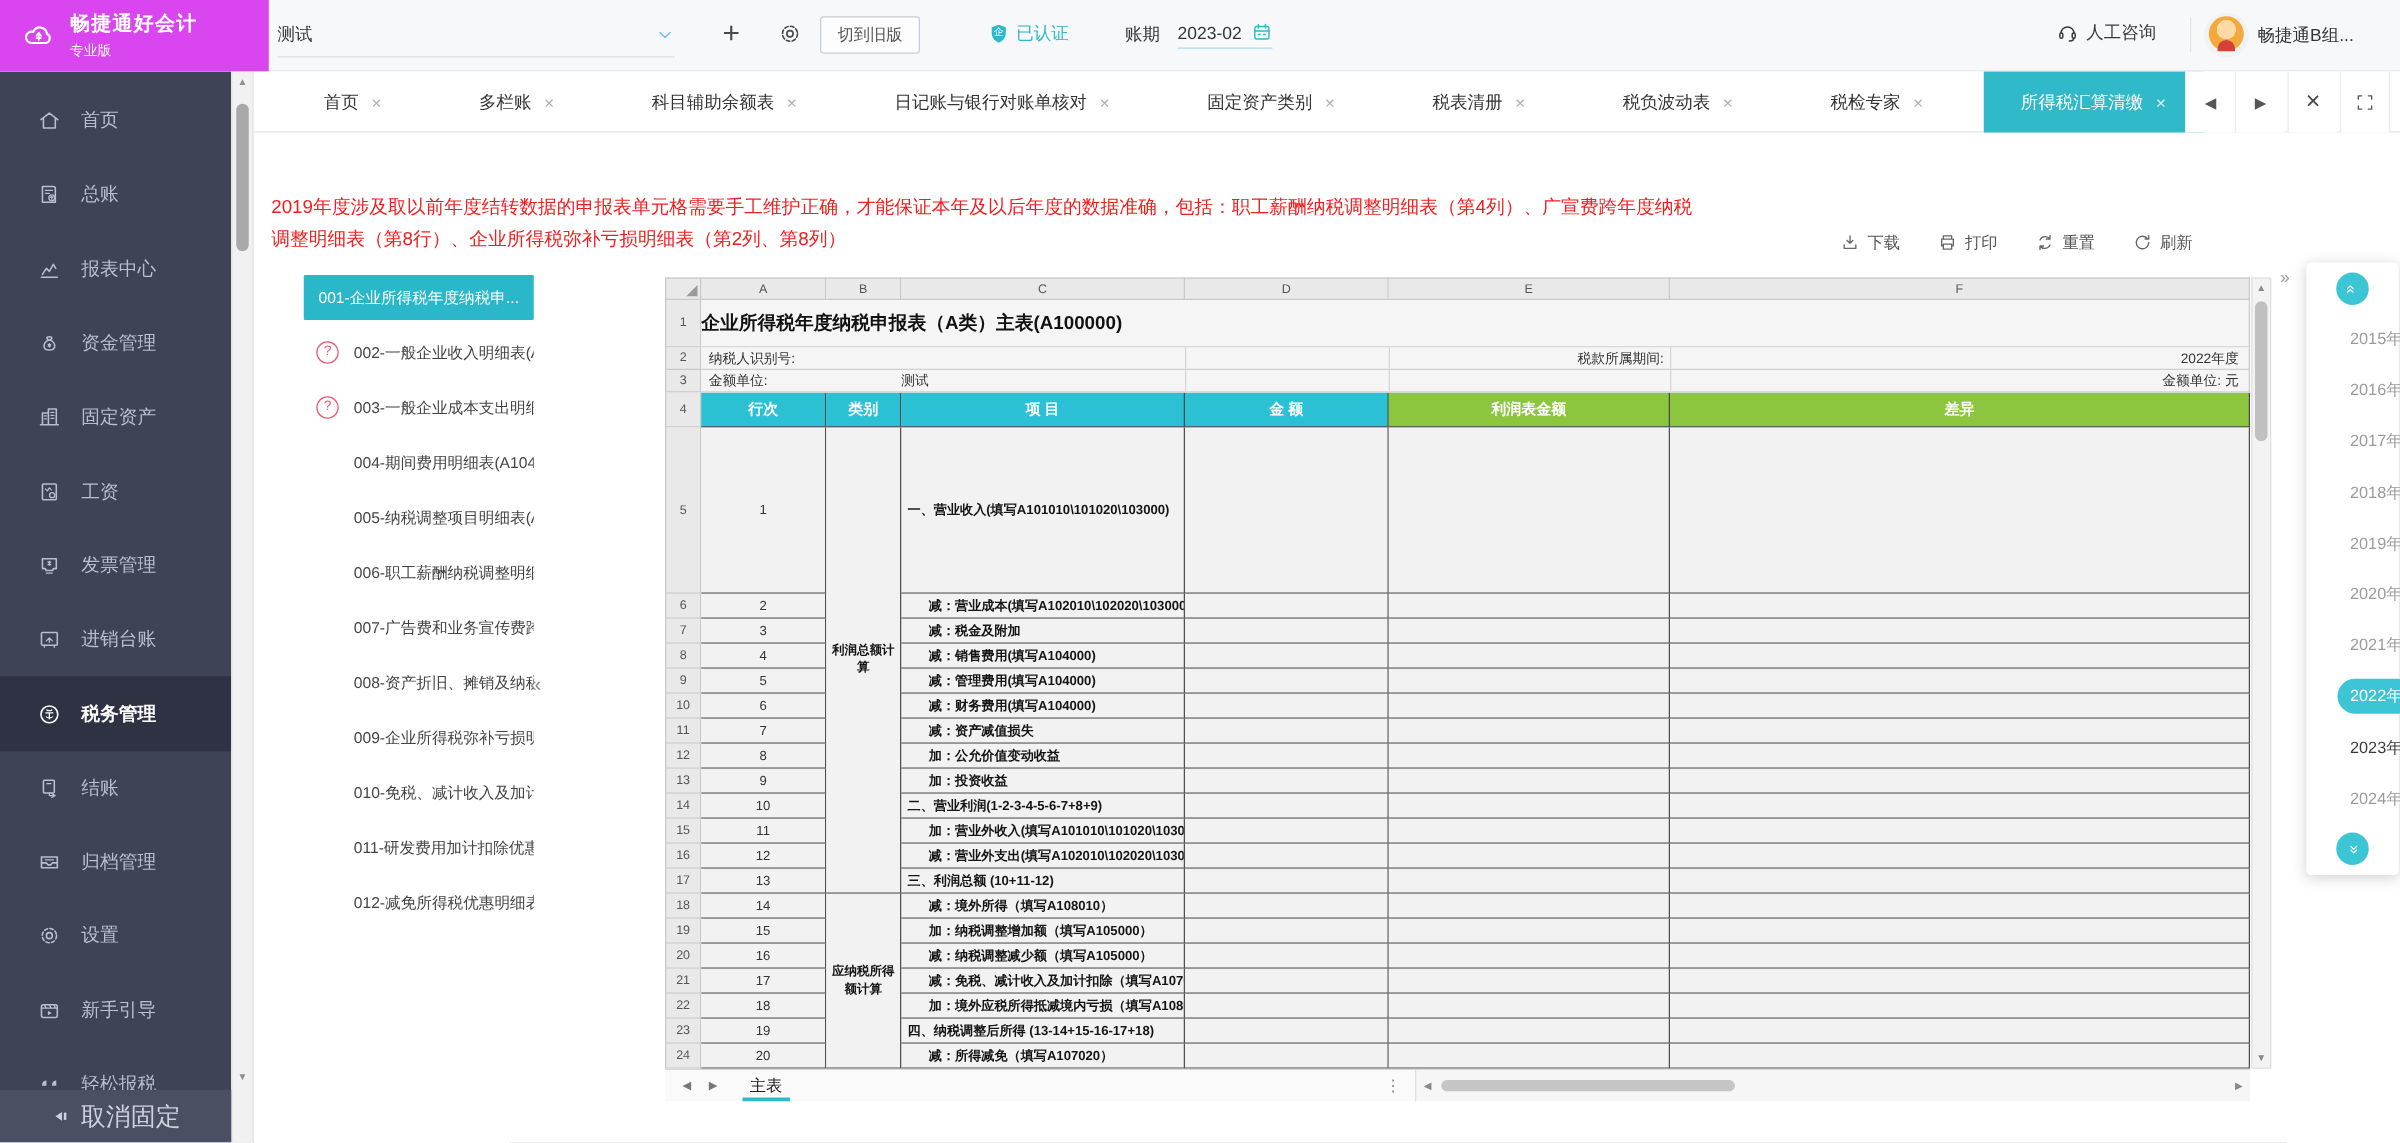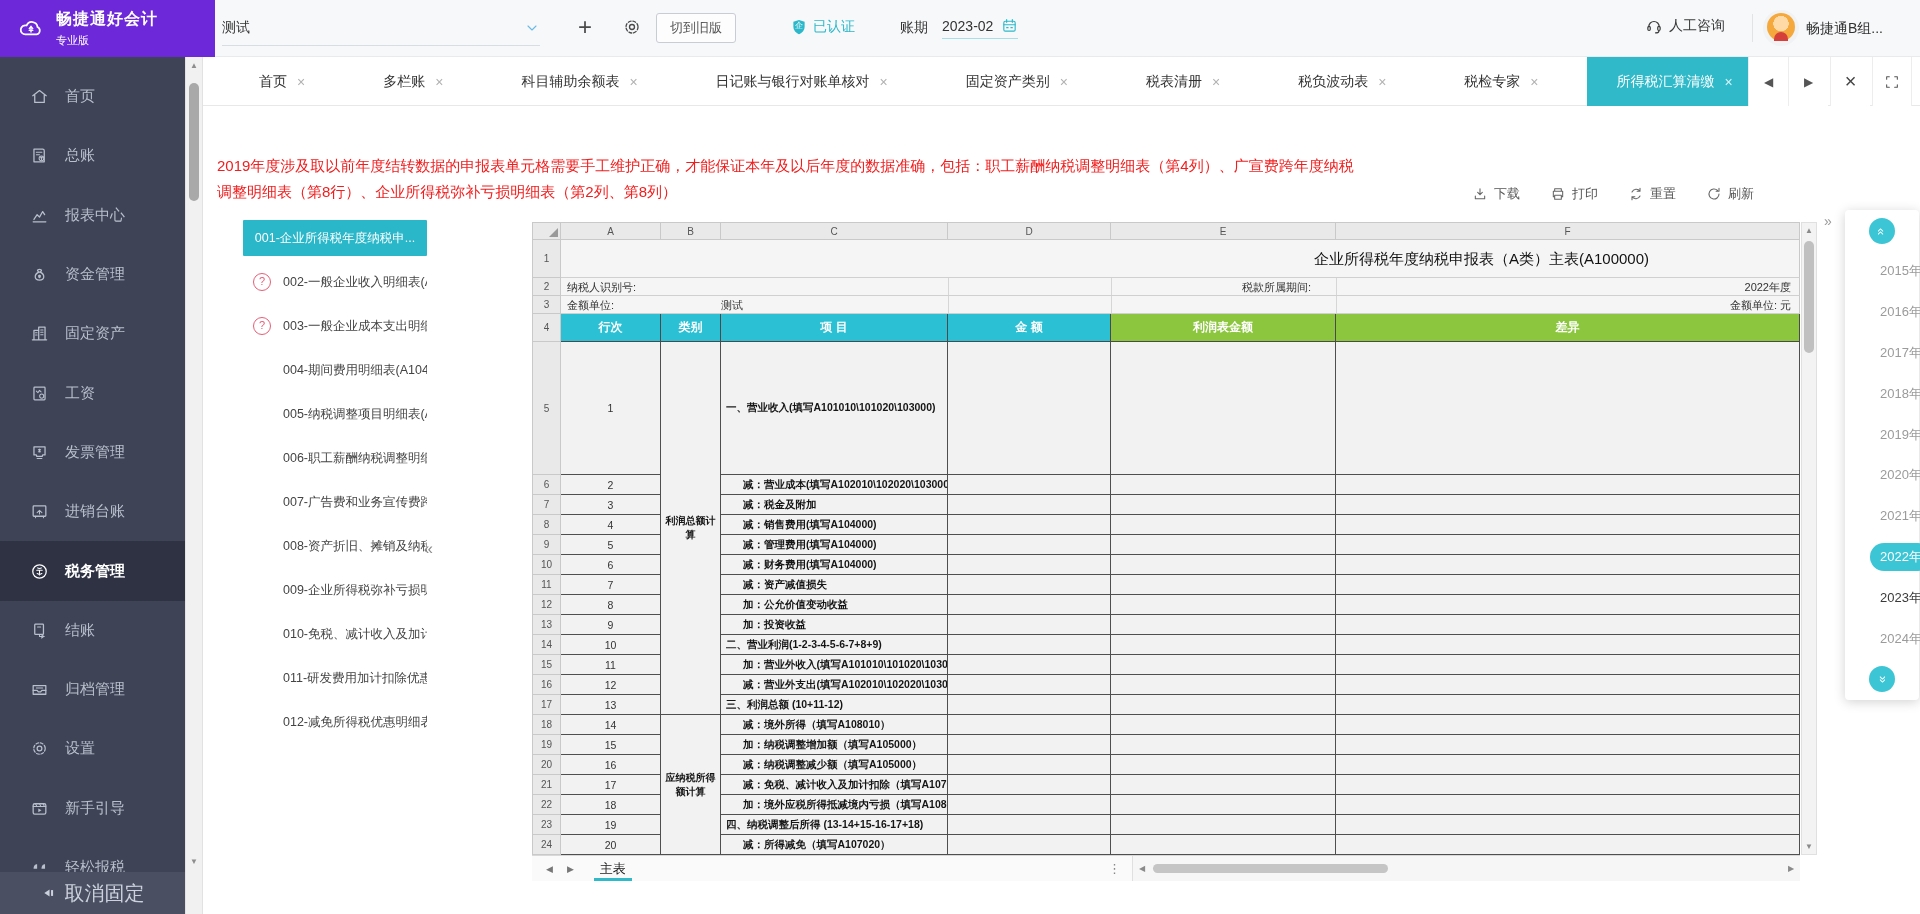--- a/index.html
+++ b/index.html
@@ -2,21 +2,21 @@
 <html><head>
 <meta charset="utf-8">
 <style>
   * { margin:0; padding:0; box-sizing:border-box; }
   html,body { background:#dfe2e6; }
   body { font-family:"Liberation Sans","DejaVu Sans",sans-serif; }
   #app { position:relative; width:1920px; height:914px; background:#fff; overflow:hidden; }
 
   
   .topbar { position:absolute; left:0; top:0; width:1920px; height:57px; background:#f7f8fa; border-bottom:1px solid #e9eaee; z-index:30; }
-  .logo { position:absolute; left:0; top:0; width:215px; height:57px; background:#6d28d9; color:#fff; display:flex; align-items:center; padding-left:16px; gap:10px; }
+  .logo { position:absolute; left:0; top:0; width:215px; height:57px; background:#d946ef; color:#fff; display:flex; align-items:center; padding-left:16px; gap:10px; }
   .logo-name { font-size:16px; font-weight:bold; letter-spacing:1px; }
   .logo-ed { font-size:11px; margin-top:3px; }
   .acct { position:absolute; left:222px; top:11px; width:318px; height:35px; border-bottom:1px solid #d9dce2; display:flex; align-items:center; justify-content:space-between; font-size:14px; color:#333; cursor:pointer; }
   .tb-plus { position:absolute; left:578px; top:13px; font-size:24px; color:#4a4a4a; cursor:pointer; }
   .tb-gear { position:absolute; left:622px; top:17px; color:#4a4a4a; cursor:pointer; }
   .oldbtn { position:absolute; left:656px; top:13px; height:30px; padding:0 13px; border:1px solid #c8ccd4; border-radius:3px; background:#fdfdfe; font-size:13px; color:#555; line-height:28px; cursor:pointer; }
   .cert { position:absolute; left:790px; top:17px; display:flex; align-items:center; gap:5px; color:#2bb8ca; font-size:14px; }
   .shield { position:relative; width:18px; height:20px; }
   .shield svg { display:block; }
   .shield span { position:absolute; left:0; top:3px; width:18px; text-align:center; font-size:8px; color:#fff; }
@@ -67,21 +67,21 @@
   .sheet { position:absolute; left:532px; top:222px; width:1268px; z-index:4; background:#f2f2f2; }
   .ch { display:flex; height:18px; }
   .ch-cell { background:#e9e9e9; border:1px solid #c9c9c9; border-left:0; font-size:10px; color:#555; display:flex; align-items:center; justify-content:center; }
   .ch-corner { width:29px; background:#e9e9e9; border:1px solid #c9c9c9; position:relative; }
   .ch-corner:after { content:""; position:absolute; right:2px; bottom:2px; border-style:solid; border-width:0 0 9px 9px; border-color:transparent transparent #9a9a9a transparent; }
   .w-a{width:100px} .w-b{width:60px} .w-c{width:227px} .w-d{width:163px} .w-e{width:225px} .w-f{width:464px}
   .g-num { width:29px; background:#e9e9e9; border-left:1px solid #c9c9c9; border-right:1px solid #c9c9c9; border-bottom:1px solid #c9c9c9; color:#555; font-size:10px; display:flex; align-items:center; justify-content:center; flex:none; }
   .info-row { display:flex; height:18px; }
   .info-row.t { height:38px; }
   .info-rest { flex:1; position:relative; background:#f5f5f5; border-bottom:1px solid #d0d0d0; border-right:1px solid #c9c9c9; font-size:11px; color:#333; }
-  .sheet-title { display:block; height:38px; line-height:38px; text-align:right; padding-right:150px; font-size:15px; font-weight:normal; color:#111; }
+  .sheet-title { display:block; height:38px; line-height:38px; text-align:left; padding-right:150px; font-size:15px; font-weight:bold; color:#111; }
   .ir-span { position:absolute; top:0; height:18px; line-height:18px; }
   .vline { position:absolute; top:0; bottom:0; width:1px; background:#d6d6d6; }
   .hdr { display:flex; height:28px; }
   .hcell { display:flex; align-items:center; justify-content:center; font-size:12px; font-weight:bold; color:#fff; border-right:1px solid #4a4a4a; border-bottom:1px solid #4a4a4a; }
   .hcy { background:#2bc0d4; } .hgr { background:#8cc63f; }
   .gbody { position:relative; }
   .g-row { display:flex; height:20px; }
   .g-row.tall { height:133px; }
   .cell { background:#f2f2f2; border-right:1px solid #4f4f4f; border-bottom:1px solid #4f4f4f; display:flex; align-items:center; overflow:hidden; }
   .cell.ca { justify-content:center; font-size:10.5px; color:#333; }
@@ -464,21 +464,21 @@
     <div class="info-row t">
       <div class="g-num">1</div>
       <div class="info-rest">
         <span class="sheet-title">企业所得税年度纳税申报表（A类）主表(A100000)</span>
       </div>
     </div>
     <div class="info-row">
       <div class="g-num">2</div>
       <div class="info-rest">
         <span class="ir-span" style="left:6px">纳税人识别号:</span>
-        <span class="ir-span" style="right:488px">税款所属期间:</span>
+        <span class="ir-span" style="right:468px">税款所属期间:</span>
         <span class="ir-span" style="right:8px">2022年度</span>
         <span class="vline" style="left:387px"></span>
         <span class="vline" style="left:550px"></span>
         <span class="vline" style="left:775px"></span>
       </div>
     </div>
     <div class="info-row">
       <div class="g-num">3</div>
       <div class="info-rest">
         <span class="ir-span" style="left:6px">金额单位:</span>

